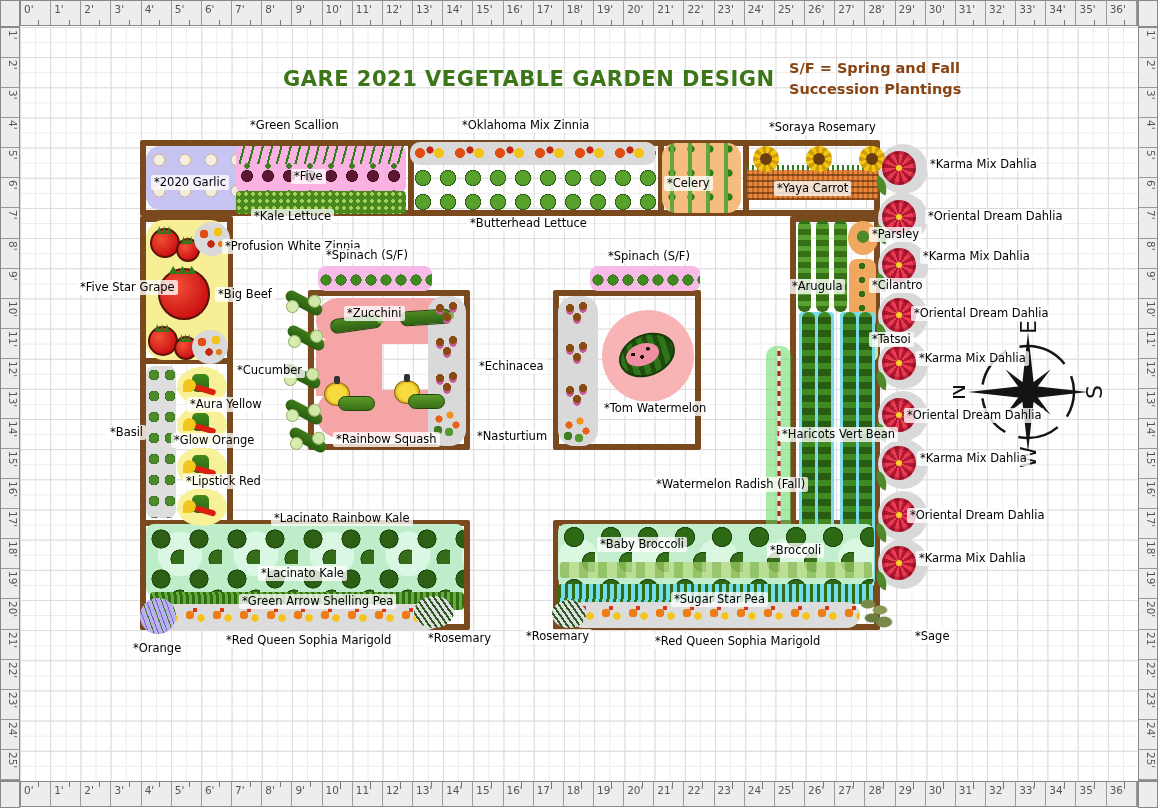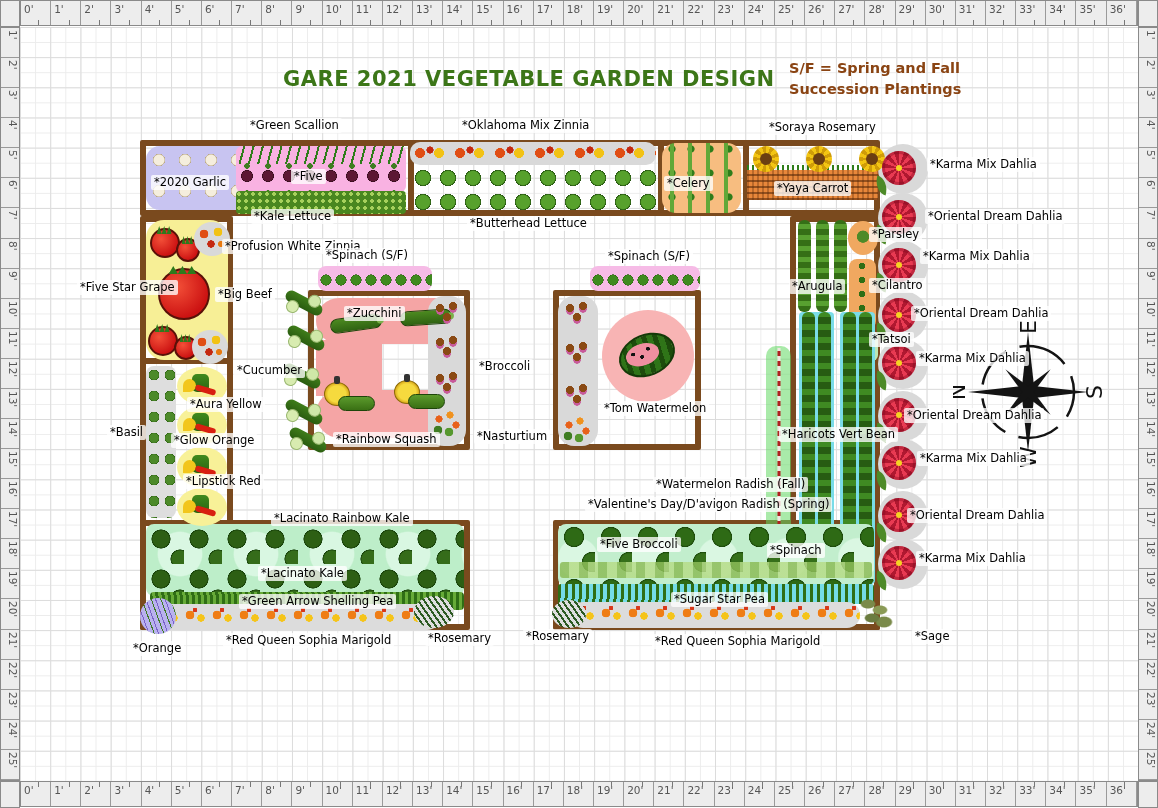--- a/index.html
+++ b/index.html
@@ -477,38 +477,37 @@
   <div class="lbl" style="left:323px;top:248px">*Spinach (S/F)</div>
   <div class="lbl" style="left:605px;top:249px">*Spinach (S/F)</div>
   <div class="lbl" style="left:77px;top:280px">*Five Star Grape</div>
   <div class="lbl" style="left:215px;top:287px">*Big Beef</div>
   <div class="lbl" style="left:789px;top:279px">*Arugula</div>
   <div class="lbl" style="left:869px;top:278px">*Cilantro</div>
   <div class="lbl" style="left:911px;top:306px">*Oriental Dream Dahlia</div>
   <div class="lbl" style="left:344px;top:306px">*Zucchini</div>
   <div class="lbl" style="left:869px;top:332px">*Tatsoi</div>
   <div class="lbl" style="left:916px;top:351px">*Karma Mix Dahlia</div>
-  <div class="lbl" style="left:476px;top:359px">*Broccoli</div>
+  <div class="lbl" style="left:476px;top:359px">*Echinacea</div>
   <div class="lbl" style="left:234px;top:363px">*Cucumber</div>
   <div class="lbl" style="left:601px;top:401px">*Tom Watermelon</div>
   <div class="lbl" style="left:187px;top:397px">*Aura Yellow</div>
   <div class="lbl" style="left:904px;top:408px">*Oriental Dream Dahlia</div>
   <div class="lbl" style="left:171px;top:433px">*Glow Orange</div>
   <div class="lbl" style="left:333px;top:432px">*Rainbow Squash</div>
   <div class="lbl" style="left:474px;top:429px">*Nasturtium</div>
   <div class="lbl" style="left:107px;top:425px">*Basil</div>
   <div class="lbl" style="left:779px;top:427px">*Haricots Vert Bean</div>
   <div class="lbl" style="left:917px;top:451px">*Karma Mix Dahlia</div>
   <div class="lbl" style="left:183px;top:474px">*Lipstick Red</div>
   <div class="lbl" style="left:653px;top:477px">*Watermelon Radish (Fall)</div>
-  <div class="lbl" style="left:585px;top:497px">*Valentine's Day/D'avigon Radish (Spring)</div>
   <div class="lbl" style="left:907px;top:508px">*Oriental Dream Dahlia</div>
   <div class="lbl" style="left:271px;top:511px">*Lacinato Rainbow Kale</div>
-  <div class="lbl" style="left:597px;top:537px">*Five Broccoli</div>
-  <div class="lbl" style="left:767px;top:543px">*Spinach</div>
+  <div class="lbl" style="left:597px;top:537px">*Baby Broccoli</div>
+  <div class="lbl" style="left:767px;top:543px">*Broccoli</div>
   <div class="lbl" style="left:916px;top:551px">*Karma Mix Dahlia</div>
   <div class="lbl" style="left:258px;top:566px">*Lacinato Kale</div>
   <div class="lbl" style="left:239px;top:594px">*Green Arrow Shelling Pea</div>
   <div class="lbl" style="left:671px;top:592px">*Sugar Star Pea</div>
   <div class="lbl" style="left:130px;top:641px">*Orange</div>
   <div class="lbl" style="left:223px;top:633px">*Red Queen Sophia Marigold</div>
   <div class="lbl" style="left:425px;top:631px">*Rosemary</div>
   <div class="lbl" style="left:523px;top:629px">*Rosemary</div>
   <div class="lbl" style="left:652px;top:634px">*Red Queen Sophia Marigold</div>
   <div class="lbl" style="left:912px;top:629px">*Sage</div>

